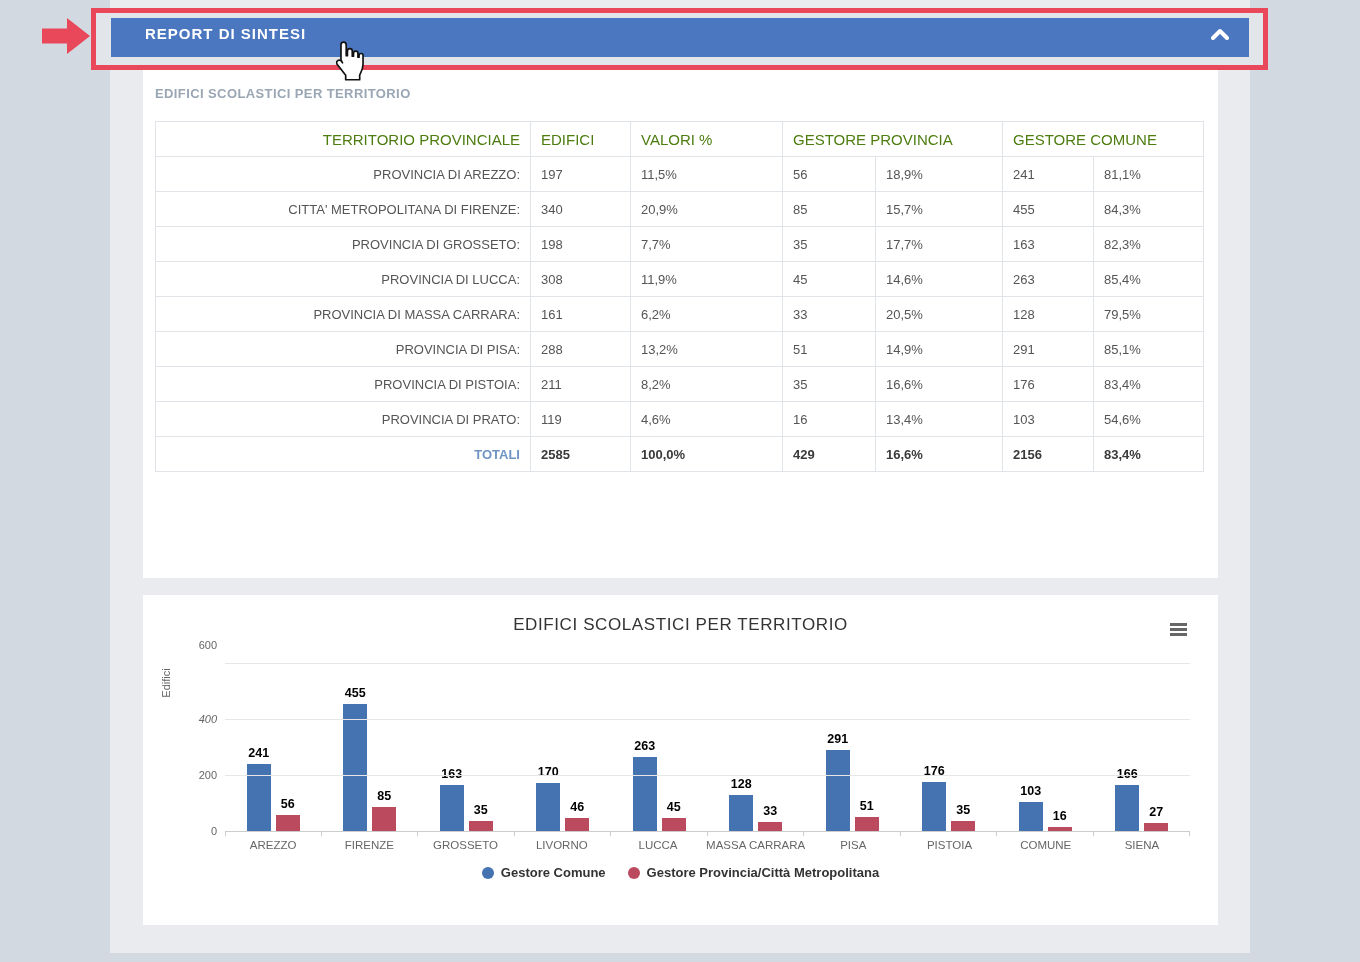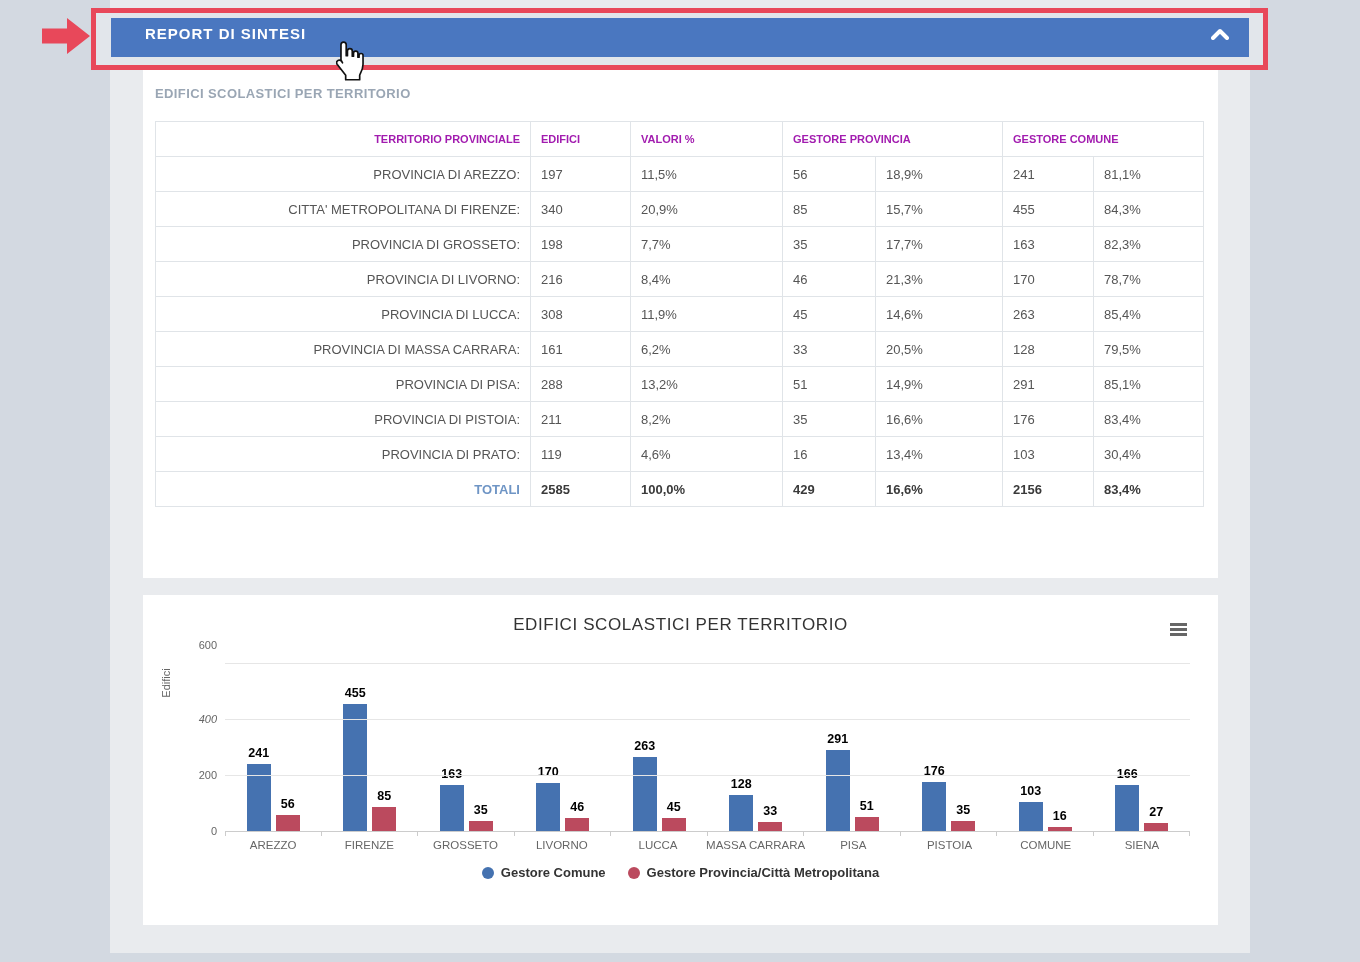--- a/index.html
+++ b/index.html
@@ -22,21 +22,21 @@
 
   .cursor-icon { position:absolute; left:336px; top:40px; width:34px; height:46px; z-index:50; }
 
   
   .table-card { position:absolute; left:143px; top:70px; width:1075px; height:508px; background:#ffffff; }
   .section-heading { padding:16px 12px 0 12px; font-size:13px; font-weight:bold;
                      color:#9aa6b4; letter-spacing:.4px; }
   table.terr { border-collapse:collapse; margin:20px 12px 0 12px; width:1048px; table-layout:fixed; }
   table.terr th, table.terr td { border:1px solid #e0e4e8; height:35px; padding:0 10px;
                                  font-size:13px; color:#555; vertical-align:middle; white-space:nowrap; overflow:hidden; }
-  table.terr th { font-size:11px; font-weight:bold; color:#a21caf; text-align:left; }
+  table.terr th { font-size:15px; font-weight:normal; color:#4d7c0f; text-align:left; }
   table.terr th.c-label { text-align:right; }
   td.c-label { text-align:right; color:#7f9dc9; cursor:pointer; }
   tr.totals td { font-weight:bold; color:#3a3a3a; }
   tr.totals td.c-label { color:#6f95c5; cursor:default; }
   .col-label{width:375px}.col-edifici{width:100px}.col-valori{width:152px}
   .col-gpn{width:93px}.col-gpp{width:127px}.col-gcn{width:91px}.col-gcp{width:110px}
 
   
   .chart-card { position:absolute; left:143px; top:595px; width:1075px; height:330px; background:#ffffff; }
   .chart-title { position:absolute; top:20px; left:0; width:100%; text-align:center;
@@ -129,29 +129,20 @@
         <tr>
           <td class="c-label">PROVINCIA DI GROSSETO:</td>
           <td>198</td>
           <td>7,7%</td>
           <td>35</td>
           <td>17,7%</td>
           <td>163</td>
           <td>82,3%</td>
         </tr>
         <tr>
-          <td class="c-label">PROVINCIA DI LIVORNO:</td>
-          <td>216</td>
-          <td>8,4%</td>
-          <td>46</td>
-          <td>21,3%</td>
-          <td>170</td>
-          <td>78,7%</td>
-        </tr>
-        <tr>
           <td class="c-label">PROVINCIA DI LUCCA:</td>
           <td>308</td>
           <td>11,9%</td>
           <td>45</td>
           <td>14,6%</td>
           <td>263</td>
           <td>85,4%</td>
         </tr>
         <tr>
           <td class="c-label">PROVINCIA DI MASSA CARRARA:</td>
@@ -180,21 +171,21 @@
           <td>176</td>
           <td>83,4%</td>
         </tr>
         <tr>
           <td class="c-label">PROVINCIA DI PRATO:</td>
           <td>119</td>
           <td>4,6%</td>
           <td>16</td>
           <td>13,4%</td>
           <td>103</td>
-          <td>30,4%</td>
+          <td>54,6%</td>
         </tr>
         <tr class="totals">
           <td class="c-label">TOTALI</td>
           <td>2585</td>
           <td>100,0%</td>
           <td>429</td>
           <td>16,6%</td>
           <td>2156</td>
           <td>83,4%</td>
         </tr>

